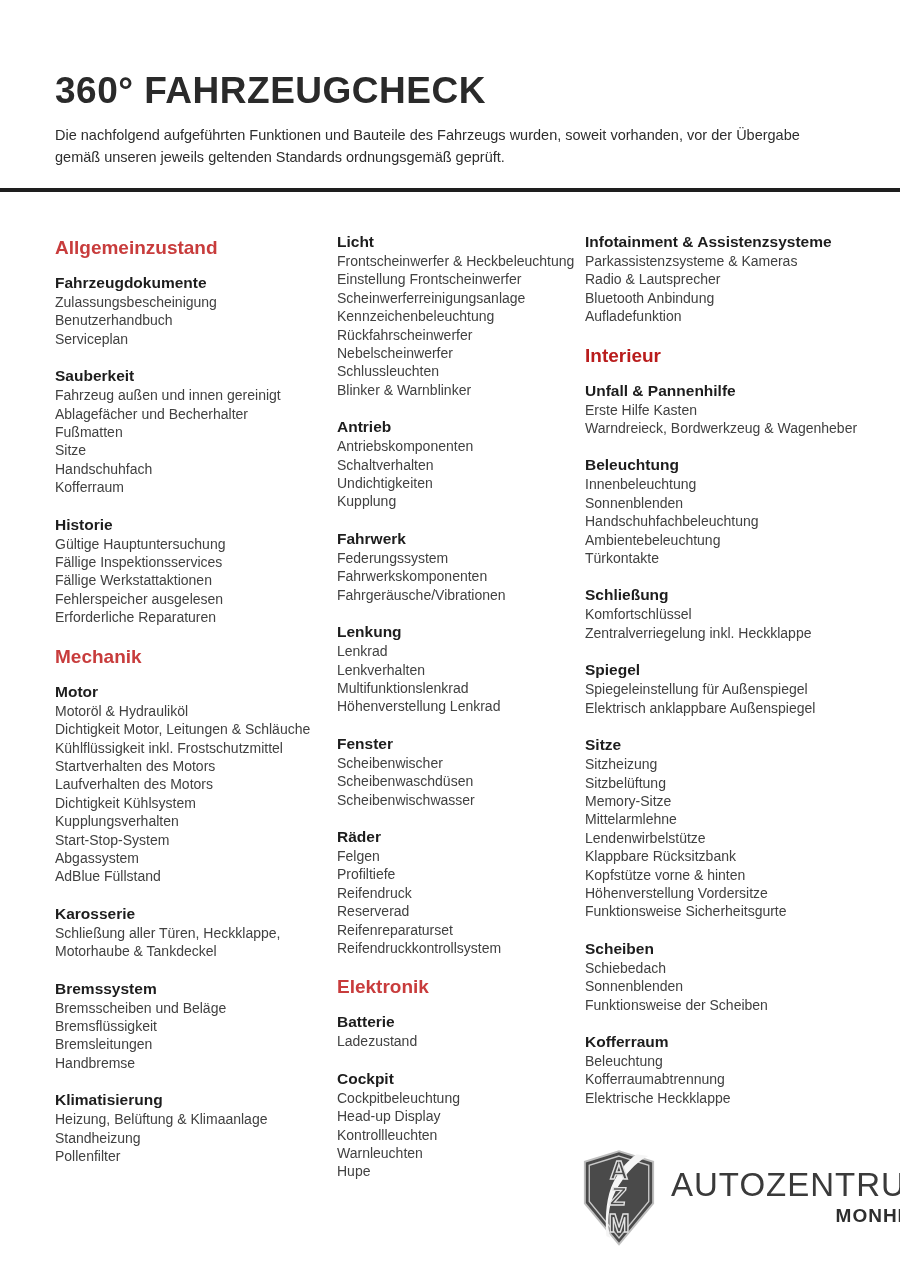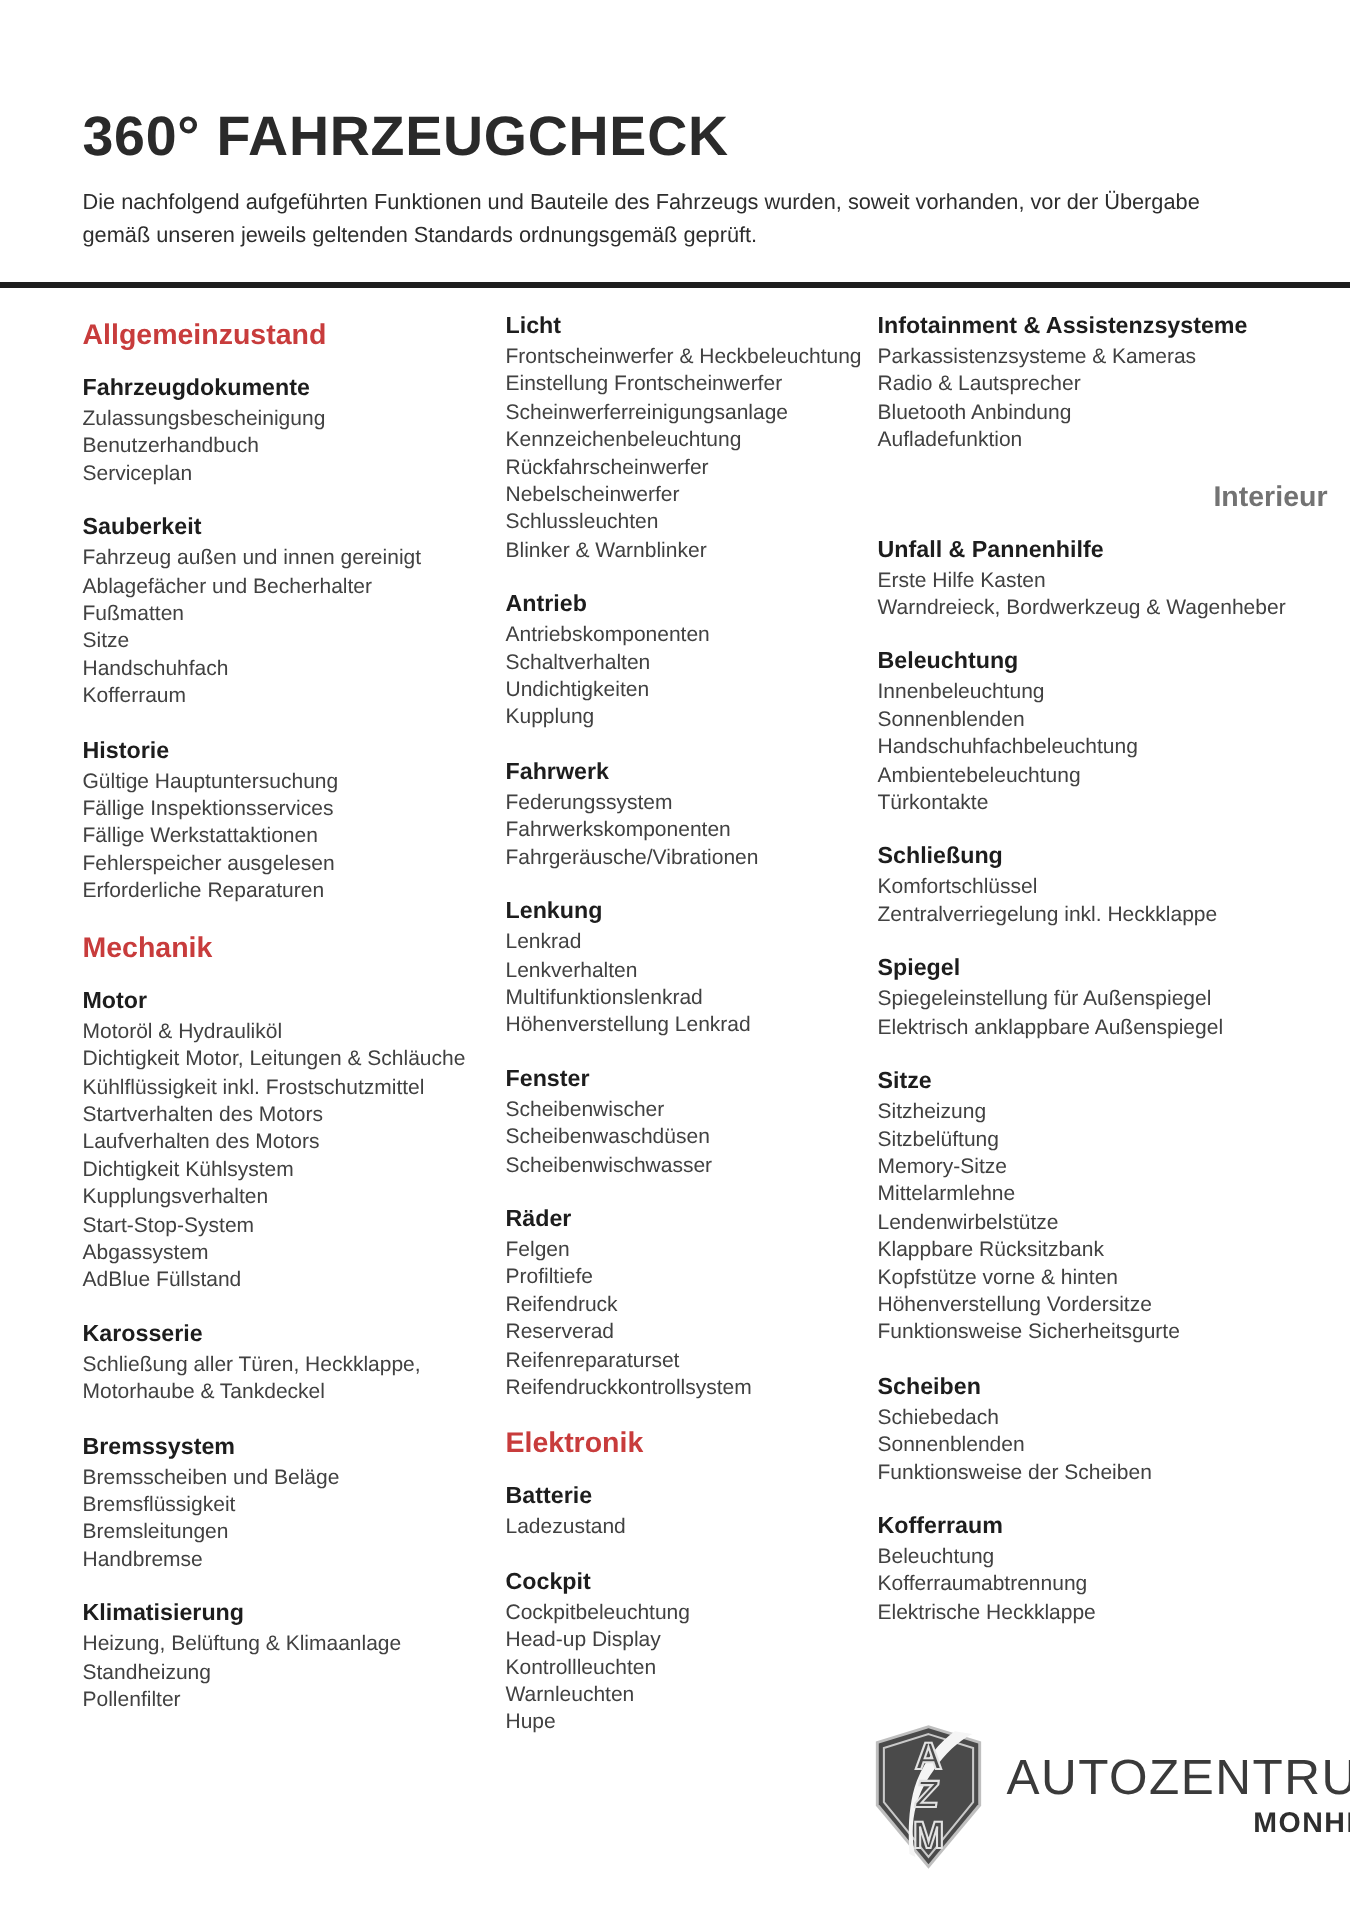--- a/index.html
+++ b/index.html
@@ -17,21 +17,21 @@
     font-size:37px;font-weight:bold;letter-spacing:.5px;color:#2a2a2a;
   }
   .doc-subtitle{
     position:absolute;left:55px;top:124px;width:770px;
     font-size:14.5px;font-weight:normal;color:#2d2d2d;line-height:22px;
   }
   .divider{
     position:absolute;left:0;top:188px;width:900px;height:4px;
     background:#1e1e1e;
   }
-  .col{position:absolute;top:208px;}
+  .col{position:absolute;top:232px;}
   .col-1{left:55px;width:272px;}
   .col-2{left:337px;width:238px;}
   .col-3{left:585px;width:300px;}
   .section-heading{
     font-size:19px;font-weight:bold;line-height:24px;
     margin:10px 0 13px 0;
   }
   .col > .section-heading:first-child{margin-top:4px;}
   .group{margin-bottom:18px;}
   .group-title{
@@ -187,21 +187,21 @@
       </div>
     </div>
   <div class="col col-3">
       <div class="group">
         <div class="group-title">Infotainment &amp; Assistenzsysteme</div>
         <div class="item">Parkassistenzsysteme &amp; Kameras</div>
         <div class="item">Radio &amp; Lautsprecher</div>
         <div class="item">Bluetooth Anbindung</div>
         <div class="item">Aufladefunktion</div>
       </div>
-      <div class="section-heading" style="color: #737373; text-align: right;">Interieur</div>
+      <div class="section-heading" style="color: #b91c1c;">Interieur</div>
       <div class="group">
         <div class="group-title">Unfall &amp; Pannenhilfe</div>
         <div class="item">Erste Hilfe Kasten</div>
         <div class="item">Warndreieck, Bordwerkzeug &amp; Wagenheber</div>
       </div>
       <div class="group">
         <div class="group-title">Beleuchtung</div>
         <div class="item">Innenbeleuchtung</div>
         <div class="item">Sonnenblenden</div>
         <div class="item">Handschuhfachbeleuchtung</div>

